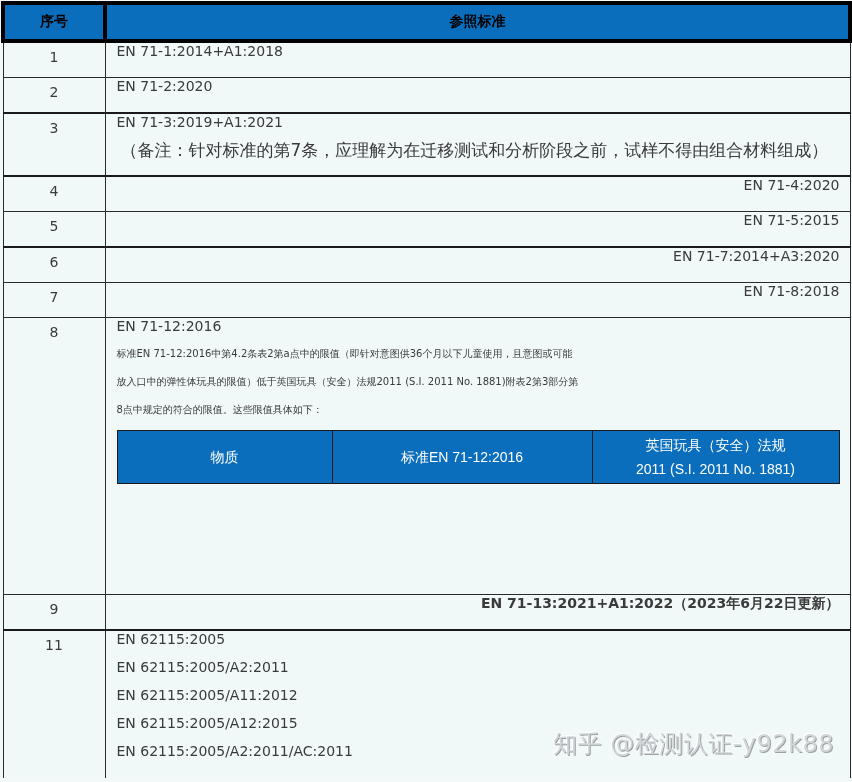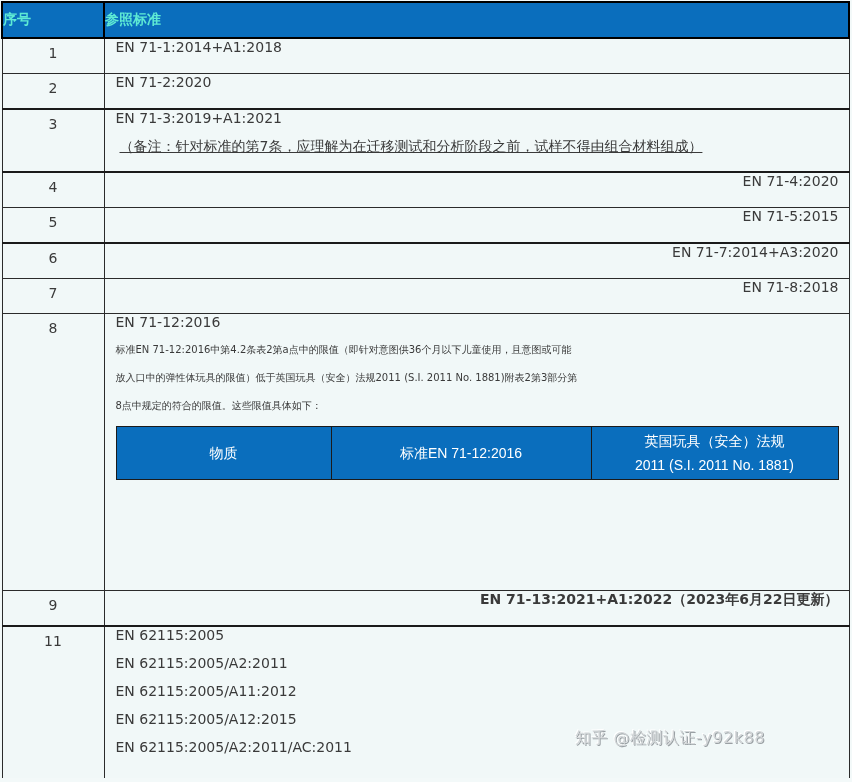--- a/index.html
+++ b/index.html
@@ -22,27 +22,27 @@
       width: 847px;
       border-collapse: collapse;
       table-layout: fixed;
       font-size: 14px;
       background: #f1f8f8;
     }
     .std-table col.c-idx { width: 102px; }
     .std-table col.c-ref { width: 745px; }
     .std-table th {
       background: #0a6ebd;
-      color: #5eead4;
+      color: #000000;
       font-weight: bold;
       font-size: 14px;
       height: 34px;
       padding: 0;
-      text-align: left;
-      border: 2px solid #000000;
+      text-align: center;
+      border: 4px solid #000000;
     }
     .std-table td {
       border: 1px solid #2b2b2b;
       vertical-align: top;
       padding: 0;
     }
     .std-table td.idx {
       text-align: center;
       padding-top: 6px;
     }
@@ -50,22 +50,21 @@
       padding: 0 10px 0 11px;
     }
     .std-table tr.thick-top td { border-top: 2px solid #1a1a1a; }
     .line {
       height: 28px;
       line-height: 16px;
       white-space: nowrap;
     }
     .line.note {
       padding-left: 4px;
-      font-size: 14px;
-      text-decoration: underline;
+      font-size: 17px;
     }
     .line.bold { font-weight: bold; }
     .para {
       line-height: 28px;
       font-size: 10px;
       margin-top: -6px;
     }
     .r1 td, .r2 td { height: 28px; }
     .r4 td, .r5 td, .r6 td, .r7 td, .r9 td, .r10 td { height: 28px; text-align: right; }
     .r3 td { height: 55px; }
@@ -103,26 +102,25 @@
     }
     .sub-table td.name {
       text-align: left;
       padding-left: 8px;
     }
 
     .watermark {
       position: absolute;
       left: 553px;
       top: 728px;
-      font-size: 16px;
+      font-size: 24px;
       color: #d2d6d8;
       text-shadow: 1px 1px 0 #9aa0a4, -1px -1px 0 #ffffff;
       letter-spacing: 0.5px;
       white-space: nowrap;
-      margin-left: 22px;
     }
     .bottom-strip {
       position: absolute;
       left: 0;
       top: 778px;
       width: 852px;
       height: 4px;
       background: #f3f9f9;
     }
   </style>

